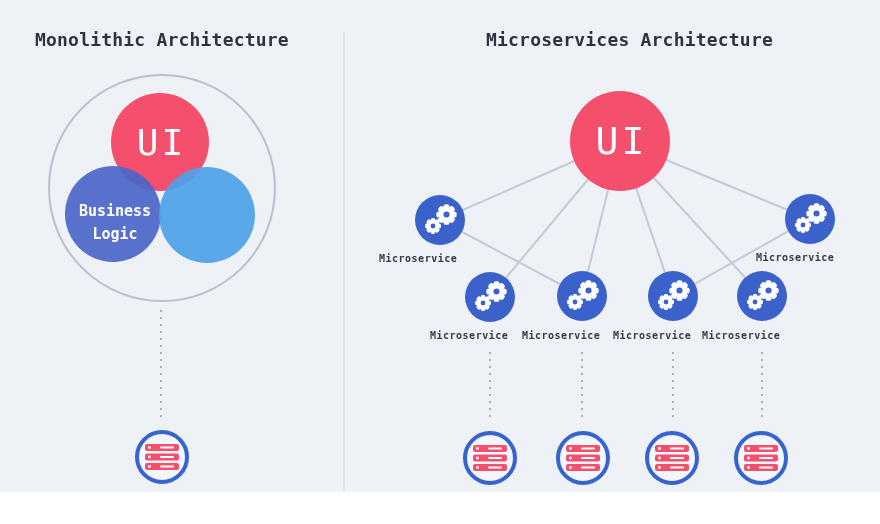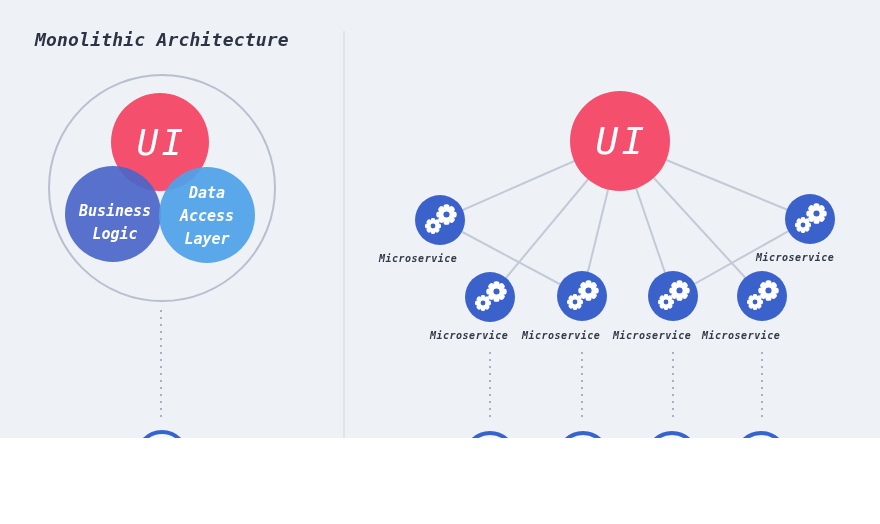--- a/index.html
+++ b/index.html
@@ -1,22 +1,21 @@
 <!DOCTYPE html>
 <html><head>
 <meta charset="utf-8">
 <style>
   html,body{margin:0;padding:0;}
   .canvas{
     position:relative;
-    width:880px;height:438px;
+    width:880px;height:492px;
     background:#eef1f5;
     overflow:hidden;
     font-family:"DejaVu Sans Mono", monospace;
-    font-style:italic;
   }
   .divider{
     position:absolute;left:343px;top:31px;width:2px;height:459px;
     background:#dfe3ea;
   }
   .panel-title{
     position:absolute;top:29px;
     font-size:18px;font-weight:bold;color:#2c3342;
     letter-spacing:0.2px;white-space:nowrap;margin:0;
   }
@@ -159,30 +158,30 @@
 
   <div class="outline-circle"></div>
 
   <div class="venn-circle venn-ui">
     <span class="venn-ui-label">UI</span>
   </div>
   <div class="venn-circle venn-business"></div>
   <div class="venn-circle venn-data"></div>
 
   <div class="venn-label label-business">Business Logic</div>
-  <div class="venn-label label-data">Data Access Layer</div>
 
   <div class="dotted dotted-left"></div>
 
   <div class="db-node db-left">
     <svg class="server-svg" width="34" height="26" viewBox="0 0 34 26">
       <use href="#server"></use>
     </svg>
   </div>
 
+  <h1 class="panel-title title-right">Microservices Architecture</h1>
 
   <div class="ui-node">
     <span class="ui-node-label">UI</span>
   </div>
 
   <div class="ms-node ms-tl">
     <svg class="gear-svg" width="50" height="50" viewBox="-25 -25 50 50">
       <use href="#gear" transform="translate(-7,6) scale(0.8)"></use>
       <use href="#gear" transform="translate(6.5,-5.5) scale(1.02)"></use>
     </svg>

